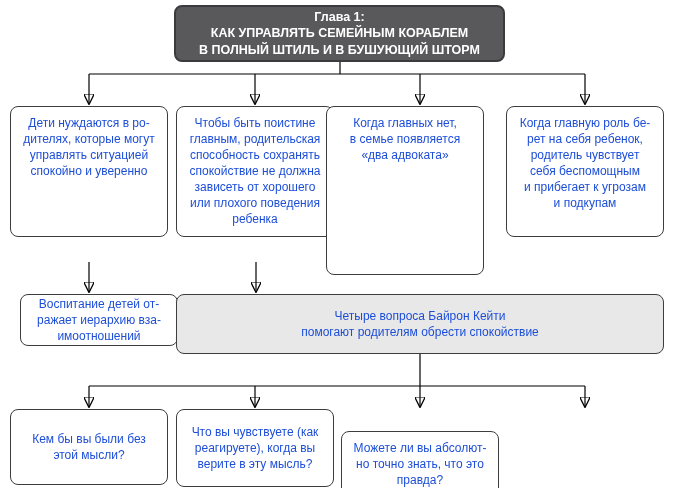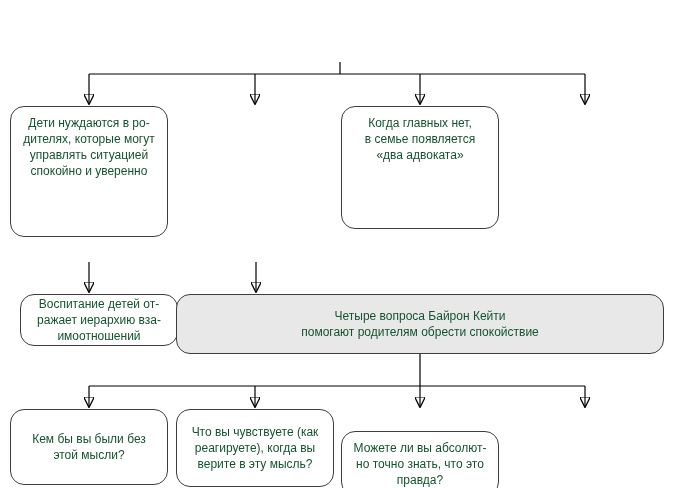--- a/index.html
+++ b/index.html
@@ -9,29 +9,29 @@
     background:#fff;
     font-family:"Liberation Sans","DejaVu Sans",sans-serif;
     overflow:hidden;
   }
   .connectors{position:absolute;left:0;top:0;width:674px;height:488px;}
   .box{
     position:absolute;
     box-sizing:border-box;
     background:var(--box-fill,#ffffff);
     border:1.4px solid var(--box-border,#3d3d3f);
-    border-radius:14px;
+    border-radius:8px;
     display:flex;
     align-items:center;
     justify-content:center;
     text-align:center;
     white-space:pre-line;
     font-size:12px;
     line-height:16px;
-    color:#14532d;
+    color:#1d4ed8;
     padding:4px 6px;
   }
   .box.top-align{align-items:flex-start;padding-top:8px;}
   .box.title{
     background:var(--title-fill,#59595b);
     border:2px solid var(--title-border,#3b3b3d);
     color:var(--title-text,#ffffff);
     font-weight:bold;
     font-size:12.5px;
     line-height:16.5px;
@@ -66,28 +66,44 @@
     <g>
       <path d="M420,354 V386"></path>
       <path d="M89,386 H585"></path>
       <line x1="89" y1="386" x2="89" y2="407" marker-end="url(#arrow)"></line>
       <line x1="255" y1="386" x2="255" y2="407" marker-end="url(#arrow)"></line>
       <line x1="420" y1="386" x2="420" y2="407" marker-end="url(#arrow)"></line>
       <line x1="585" y1="386" x2="585" y2="407" marker-end="url(#arrow)"></line>
     </g>
   </svg>
 
+  <div class="box title" style="left:174px;top:5px;width:331px;height:57px">Глава 1:
+КАК УПРАВЛЯТЬ СЕМЕЙНЫМ КОРАБЛЕМ
+В ПОЛНЫЙ ШТИЛЬ И В БУШУЮЩИЙ ШТОРМ</div>
 
   <div class="box top-align" style="left:10px;top:106px;width:158px;height:131px">Дети нуждаются в ро-
 дителях, которые могут
 управлять ситуацией
 спокойно и уверенно</div>
-  <div class="box top-align" style="left:341px;top:106px;width:158px;height:123px">Когда главных нет,
+  <div class="box top-align" style="left:176px;top:106px;width:158px;height:131px">Чтобы быть поистине
+главным, родительская
+способность сохранять
+спокойствие не должна
+зависеть от хорошего
+или плохого поведения
+ребенка</div>
+  <div class="box top-align" style="left:326px;top:106px;width:158px;height:169px">Когда главных нет,
 в семье появляется
 «два адвоката»</div>
+  <div class="box top-align" style="left:506px;top:106px;width:158px;height:131px">Когда главную роль бе-
+рет на себя ребенок,
+родитель чувствует
+себя беспомощным
+и прибегает к угрозам
+и подкупам</div>
 
   <div class="box" style="left:20px;top:294px;width:158px;height:52px">Воспитание детей от-
 ражает иерархию вза-
 имоотношений</div>
   <div class="box highlight" style="left:176px;top:294px;width:488px;height:60px">Четыре вопроса Байрон Кейти
 помогают родителям обрести спокойствие</div>
 
   <div class="box" style="left:10px;top:409px;width:158px;height:76px">Кем бы вы были без
 этой мысли?</div>
   <div class="box" style="left:176px;top:409px;width:158px;height:78px">Что вы чувствуете (как

